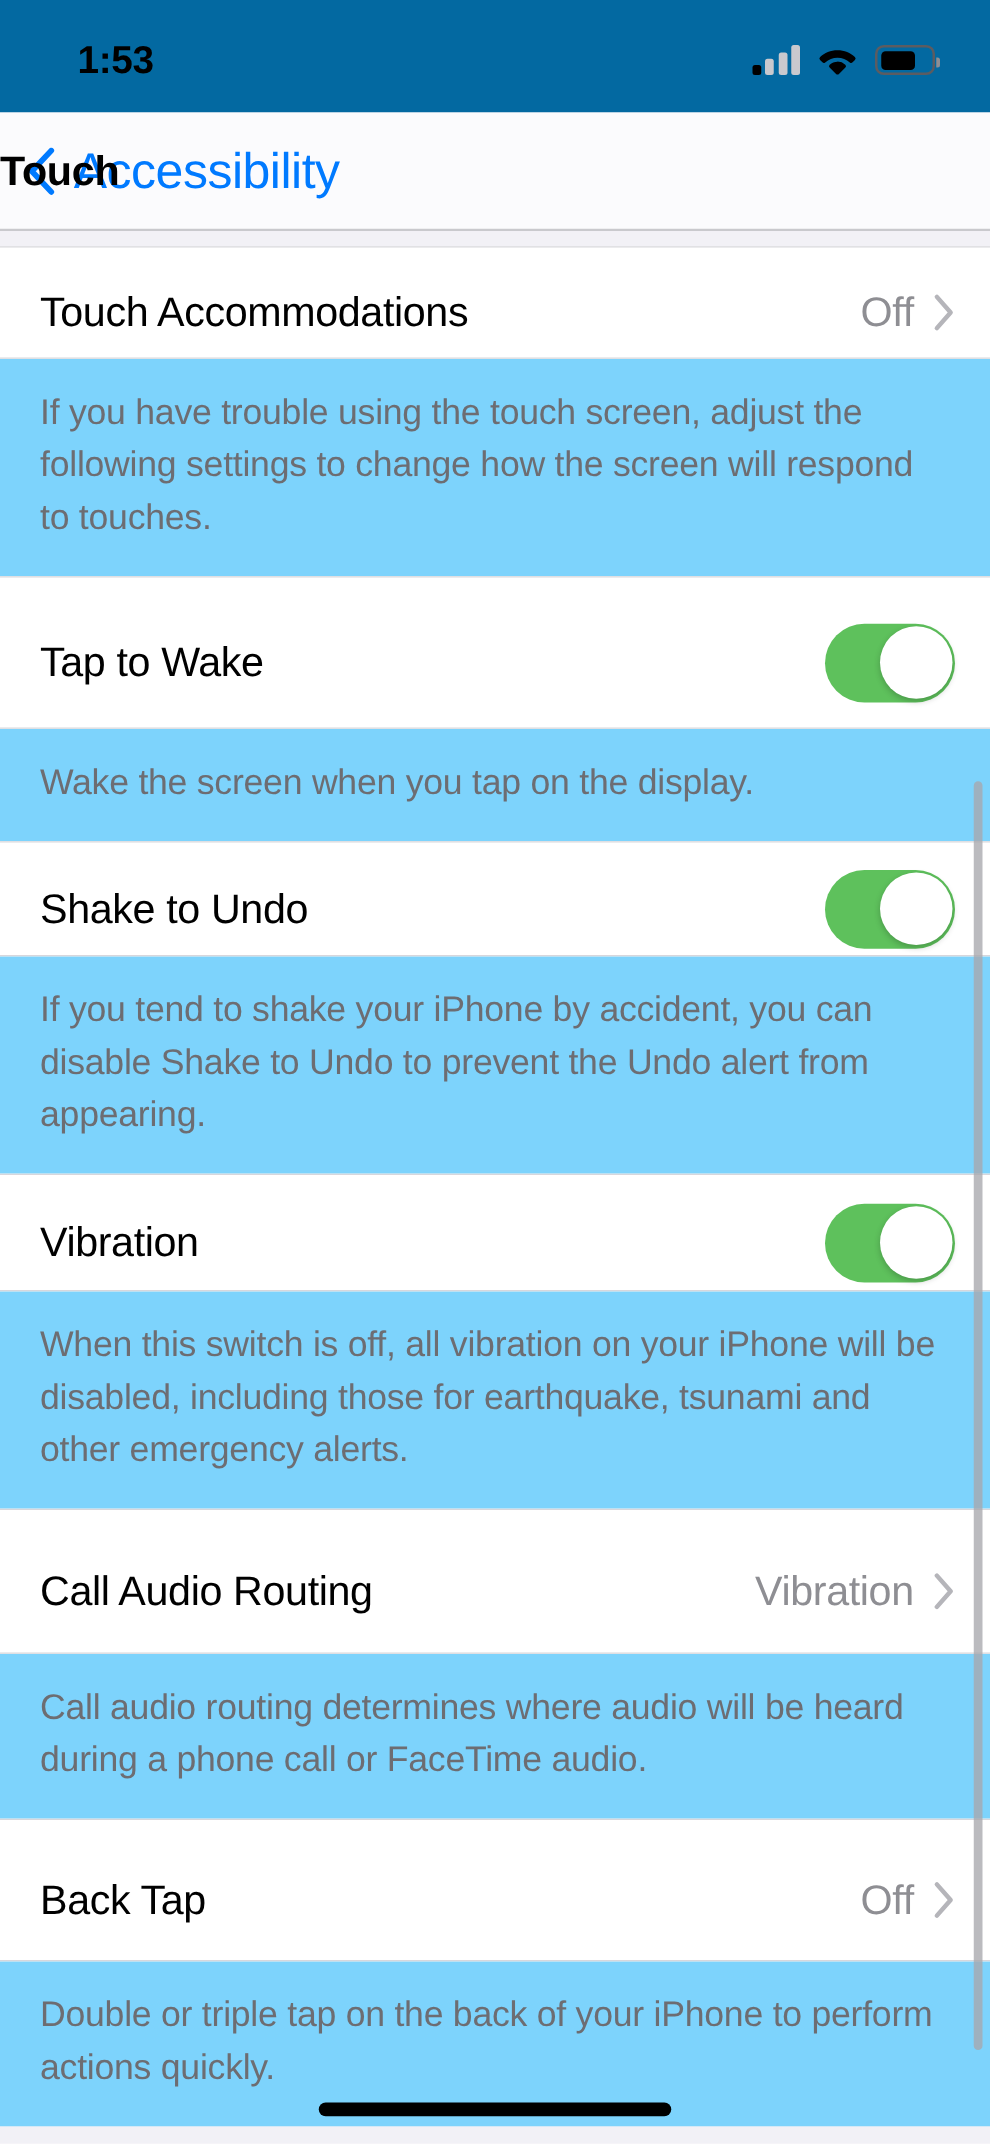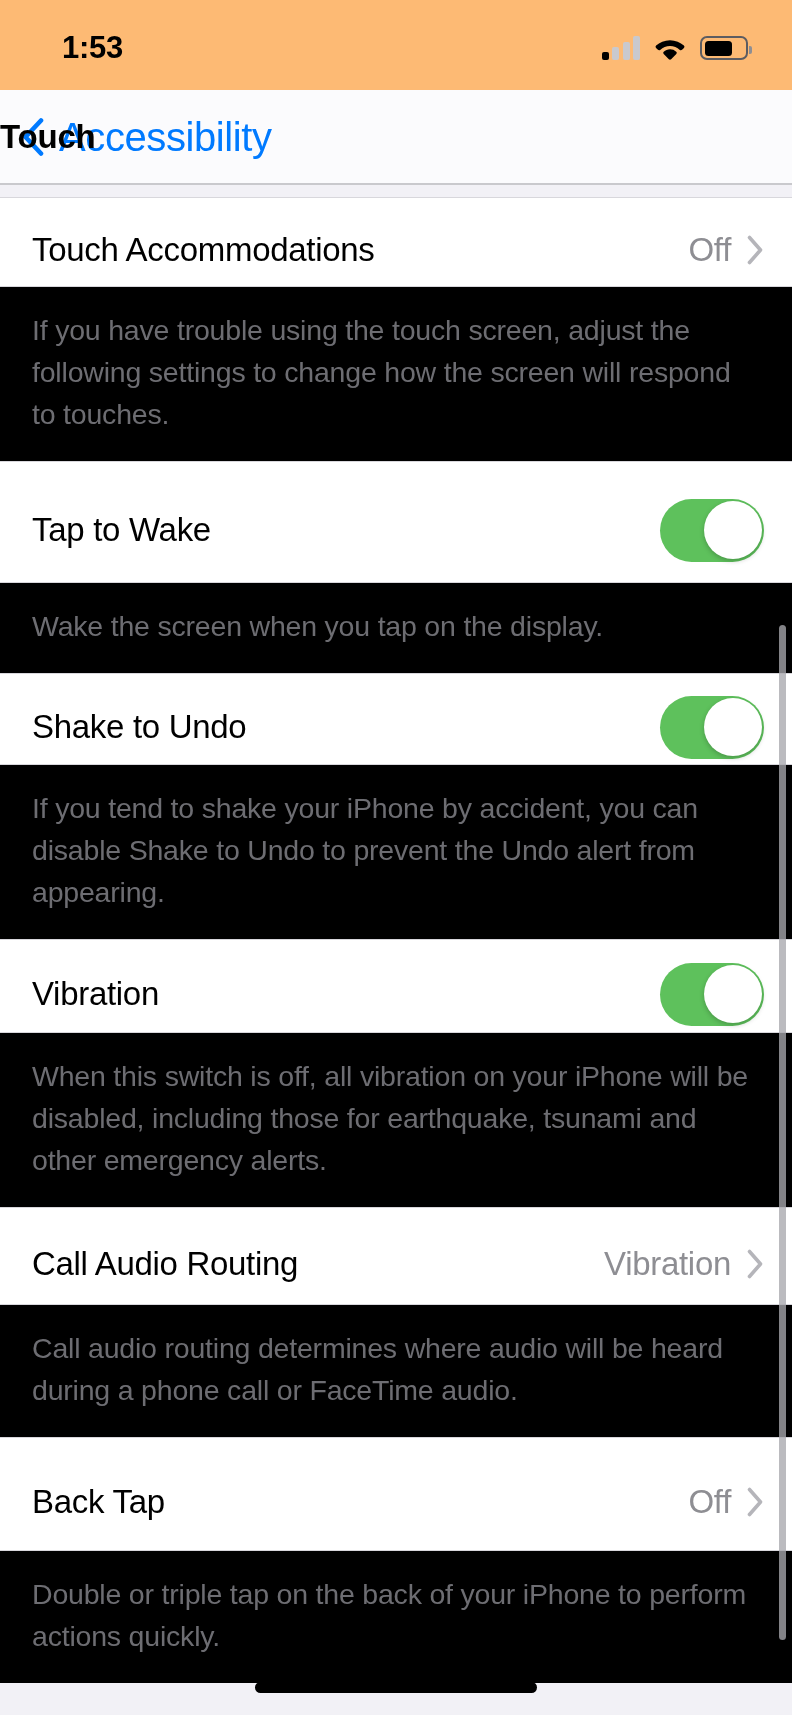--- a/index.html
+++ b/index.html
@@ -19,21 +19,21 @@
     background: #f2f1f6;
     overflow: hidden;
   }
 
   
   .status-bar {
     position: absolute;
     top: 0; left: 0;
     width: 792px;
     height: 90px;
-    background: #fdba74;
+    background: #0369a1;
     display: flex;
     align-items: center;
     justify-content: space-between;
     padding: 0 44px 0 62px;
   }
   .status-time {
     font-size: 31px;
     font-weight: bold;
     color: #000;
     letter-spacing: -0.3px;
@@ -195,21 +195,21 @@
     background: #fff;
     box-shadow: 0 2px 5px rgba(0,0,0,0.22);
   }
 
   .footer-text {
     font-size: 28.5px;
     line-height: 42px;
     color: #6d6d72;
     letter-spacing: -0.2px;
     padding: 22px 32px 26px 32px;
-    background: #000000;
+    background: #7dd3fc;
   }
 
   
   .scroll-indicator {
     position: absolute;
     right: 6px;
     top: 625px;
     width: 7px;
     height: 1015px;
     border-radius: 4px;
@@ -296,21 +296,21 @@
     <div class="footer-text">If you tend to shake your iPhone by accident, you can disable Shake to Undo to prevent the Undo alert from appearing.</div>
 
     <div class="cell" style="height:94px">
       <span class="cell-label">Vibration</span>
       <span class="toggle">
           <span class="knob"></span>
         </span>
     </div>
     <div class="footer-text">When this switch is off, all vibration on your iPhone will be disabled, including those for earthquake, tsunami and other emergency alerts.</div>
 
-    <div class="cell" style="height:98px">
+    <div class="cell" style="height:116px">
       <span class="cell-label">Call Audio Routing</span>
       <span class="cell-right">
         <span class="cell-value">Vibration</span>
         <svg class="chevron-right" viewBox="0 0 17 30">
           <path d="M2.5 2.5 13.5 15 2.5 27.5" fill="none" stroke="#b5b5ba" stroke-width="3.6" stroke-linecap="round" stroke-linejoin="round"></path>
         </svg>
       </span>
     </div>
     <div class="footer-text">Call audio routing determines where audio will be heard during a phone call or FaceTime audio.</div>
 

